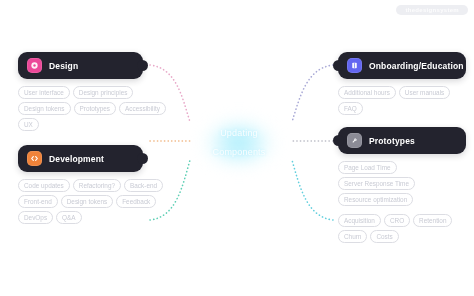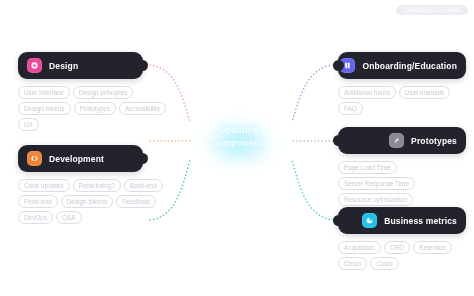--- a/index.html
+++ b/index.html
@@ -25,22 +25,22 @@
     filter: blur(6px);
     border-radius: 10px;
     z-index: 1;
   }
   .center-label {
     position: absolute;
     left: 196px; top: 124px;
     width: 86px;
     text-align: center;
     font-size: 9px;
-    font-weight: 700;
-    line-height: 13px;
+    font-weight: 400;
+    line-height: 19px;
     letter-spacing: .2px;
     color: rgba(255,255,255,0.88);
     text-shadow: 0 0 3px rgba(180,240,255,0.9);
     z-index: 2;
     pointer-events: none;
   }
 
   
   #links {
     position: absolute; left: 0; top: 0;
@@ -66,21 +66,21 @@
     background: #23232e;
     border-radius: 9px;
     height: 27px;
     display: flex;
     align-items: center;
     padding: 0 9px;
     gap: 7px;
     box-shadow: 0 2px 6px rgba(25,25,40,0.18);
   }
   .group.left  .node { width: 125px; }
-  .group.right .node { width: 128px; justify-content: flex-end; }
+  .group.right .node { width: 128px; }
 
   .node-title {
     color: #ffffff;
     font-size: 8.5px;
     font-weight: 700;
     letter-spacing: .15px;
     white-space: nowrap;
   }
 
   
@@ -233,30 +233,20 @@
       <span class="knob"></span>
     </div>
     <div class="tags">
       <span class="tag">Page Load Time</span>
       <span class="tag">Server Response Time</span>
       <span class="tag">Resource optimization</span>
     </div>
   </div>
 
   <div class="group right g-biz">
-    <div class="node">
-      <span class="icon-chip" style="background:#22c2e8">
-        <svg width="9" height="9" viewBox="0 0 12 12">
-            <circle cx="6" cy="6" r="3.8" fill="#ffffff" opacity=".95"></circle>
-            <path d="M6 6V2.2A3.8 3.8 0 0 1 9.8 6z" fill="#22c2e8"></path>
-          </svg>
-      </span>
-      <span class="node-title">Business metrics</span>
-      <span class="knob"></span>
-    </div>
     <div class="tags">
       <span class="tag">Acquisition</span>
       <span class="tag">CRO</span>
       <span class="tag">Retention</span>
       <span class="tag">Churn</span>
       <span class="tag">Costs</span>
     </div>
   </div>
 
 </div>

